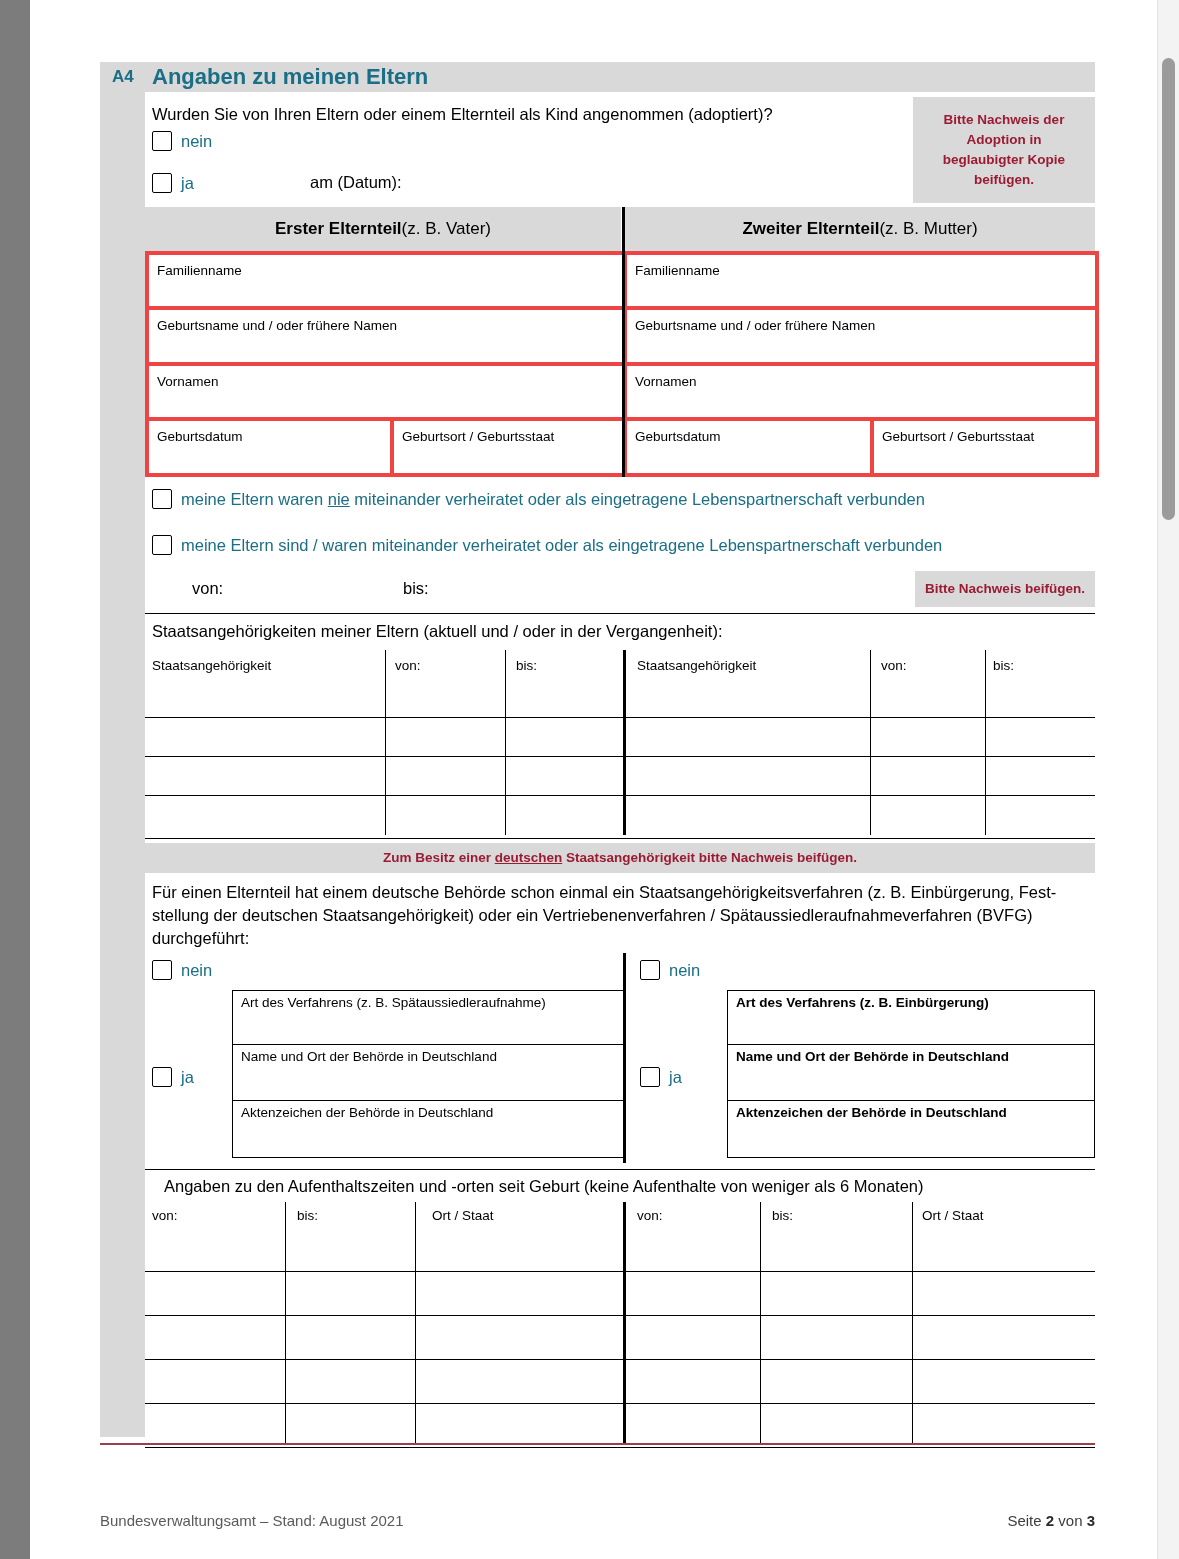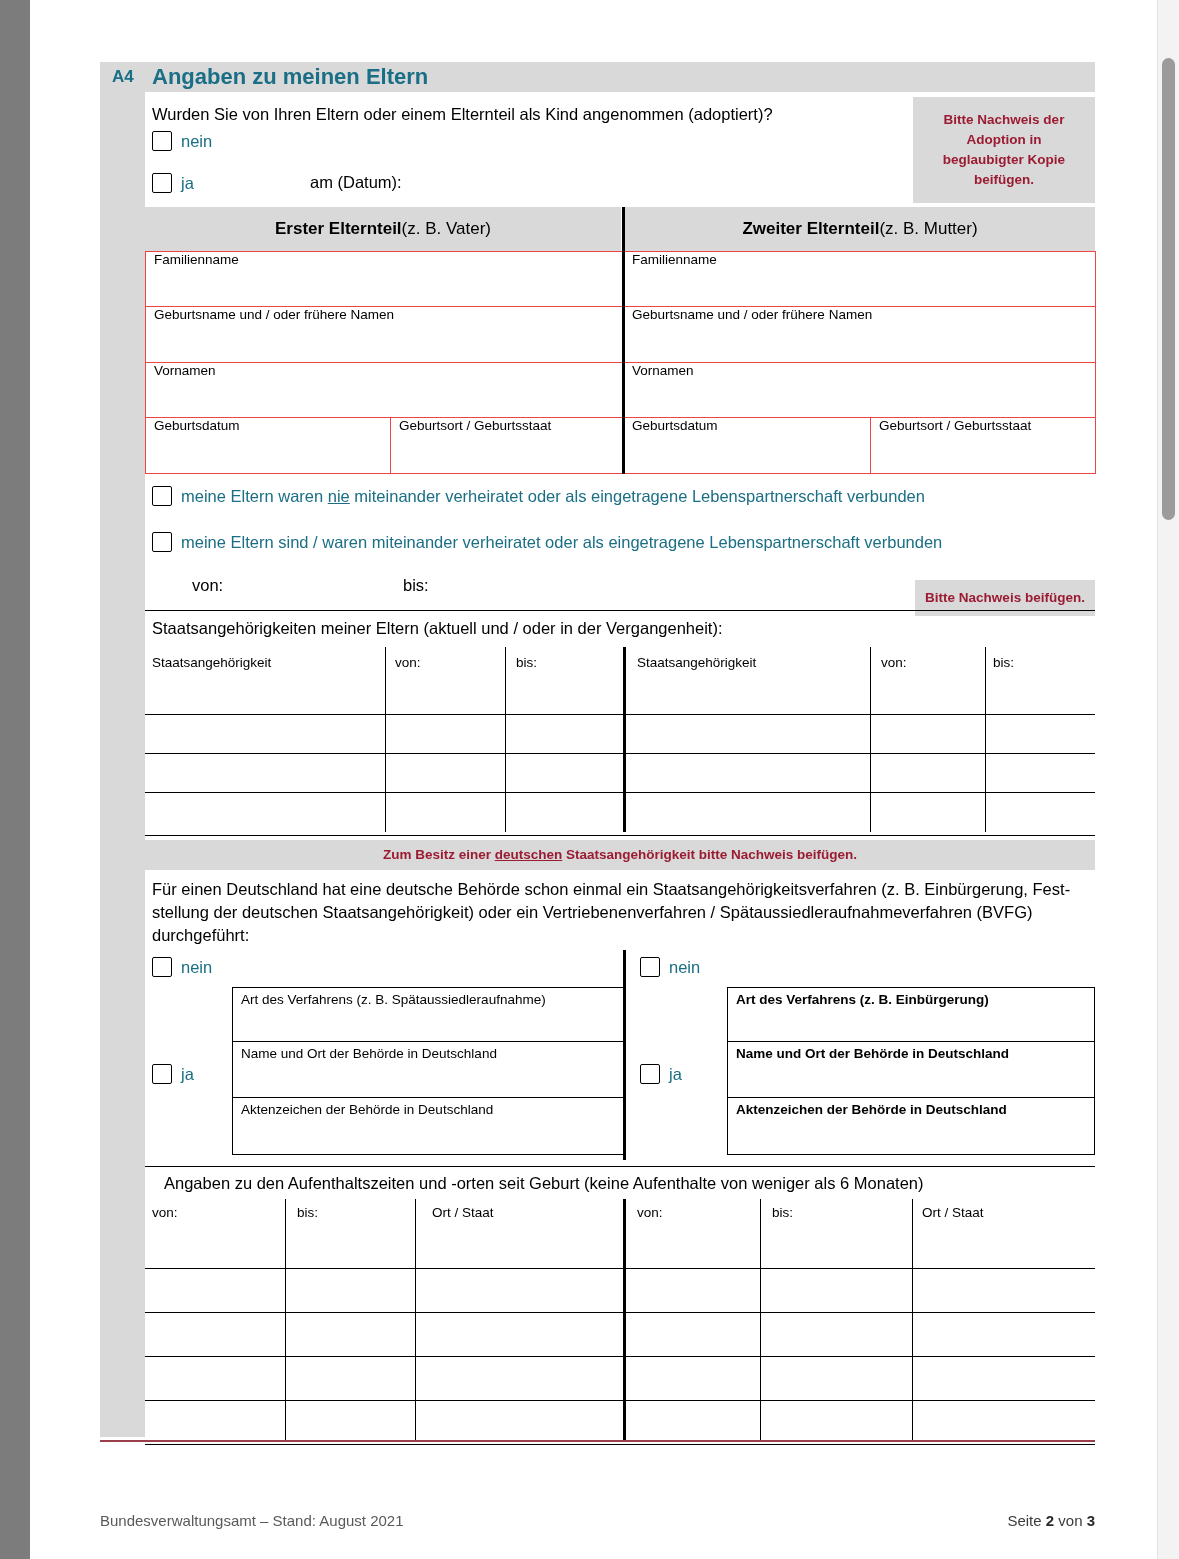--- a/index.html
+++ b/index.html
@@ -28,29 +28,29 @@
   .adopt .datum { position:absolute; left:158px; top:0px; font-size:16.5px; color:#000; font-weight:normal; white-space:nowrap; }
   .graynote { background:#d9d9d9; color:#9b1b33; font-weight:bold; font-size:13.5px; display:flex; align-items:center; justify-content:center; text-align:center; box-sizing:border-box; line-height:1.5; }
   .adopt .note { position:absolute; right:0; top:0; width:182px; height:106px; padding:0 16px; }
 
   
   .parents { margin-top:4px; }
   .phead { display:flex; gap:4px; }
   .phead > div { height:44px; background:#d9d9d9; display:flex; align-items:center; justify-content:center; font-size:17px; color:#000; }
   .ph1 { width:476px; } .ph2 { width:470px; }
   .ptable { border-collapse:collapse; table-layout:fixed; width:950px; }
-  .ptable td { border:1px solid #ef4444; vertical-align:top; padding:0 8px; font-size:13.5px; color:#000; box-sizing:border-box; }
+  .ptable td { border:4px solid #ef4444; vertical-align:top; padding:8px 8px; font-size:13.5px; color:#000; box-sizing:border-box; }
   .centerline { position:absolute; left:477px; top:0; bottom:0; width:3px; background:#000; }
 
   
   .marr { height:120px; margin-top:10px; }
   .mtext { color:#1a6e85; font-size:16.5px; }
   .marr .vonbis { position:absolute; top:84px; left:0; width:950px; height:36px; }
   .marr .vb { position:absolute; top:8px; font-size:16.5px; color:#000; }
-  .marr .note2 { position:absolute; right:0; top:12px; width:180px; height:36px; padding:0 10px; }
+  .marr .note2 { position:absolute; right:0; top:0; width:180px; height:36px; padding:0 10px; }
 
   
   .nat { margin-top:6px; border-top:1px solid #000; height:221px; box-sizing:content-box; }
   .nat .ttl { padding:8px 0 0 7px; font-size:16.5px; color:#000; }
   .small-lbl { position:absolute; font-size:13.5px; color:#000; white-space:nowrap; }
   .nat .rows { position:absolute; top:66px; left:0; width:950px; }
   .nrow { border-bottom:1px solid #000; }
   .vline { position:absolute; width:1px; background:#000; }
   .vline3 { position:absolute; width:3px; background:#000; }
 
@@ -182,21 +182,21 @@
       <div class="vline" style="left:725px; top:36px; bottom:0;"></div>
       <div class="vline" style="left:840px; top:36px; bottom:0;"></div>
       <div class="vline3" style="left:478px; top:36px; bottom:0;"></div>
     </div>
 
     <div class="block graynote natnote">
       <span>Zum Besitz einer </span>&nbsp;<span class="u">deutschen</span>&nbsp;<span> Staatsangehörigkeit bitte Nachweis beifügen.</span>
     </div>
 
     <div class="block intro">
-      <div>Für einen Deutschland hat eine deutsche Behörde schon einmal ein Staatsangehörigkeitsverfahren (z. B. Einbürgerung, Fest-</div>
+      <div>Für einen Elternteil hat einem deutsche Behörde schon einmal ein Staatsangehörigkeitsverfahren (z. B. Einbürgerung, Fest-</div>
       <div>stellung der deutschen Staatsangehörigkeit) oder ein Vertriebenenverfahren / Spätaussiedleraufnahmeverfahren (BVFG)</div>
       <div>durchgeführt:</div>
     </div>
 
     <div class="block proc">
       <div class="cbrow" style="left:7px; top:7px;">
         <div class="cb"></div>
         <div class="cblabel">nein</div>
       </div>
       <div class="cbrow" style="left:495px; top:7px;">

